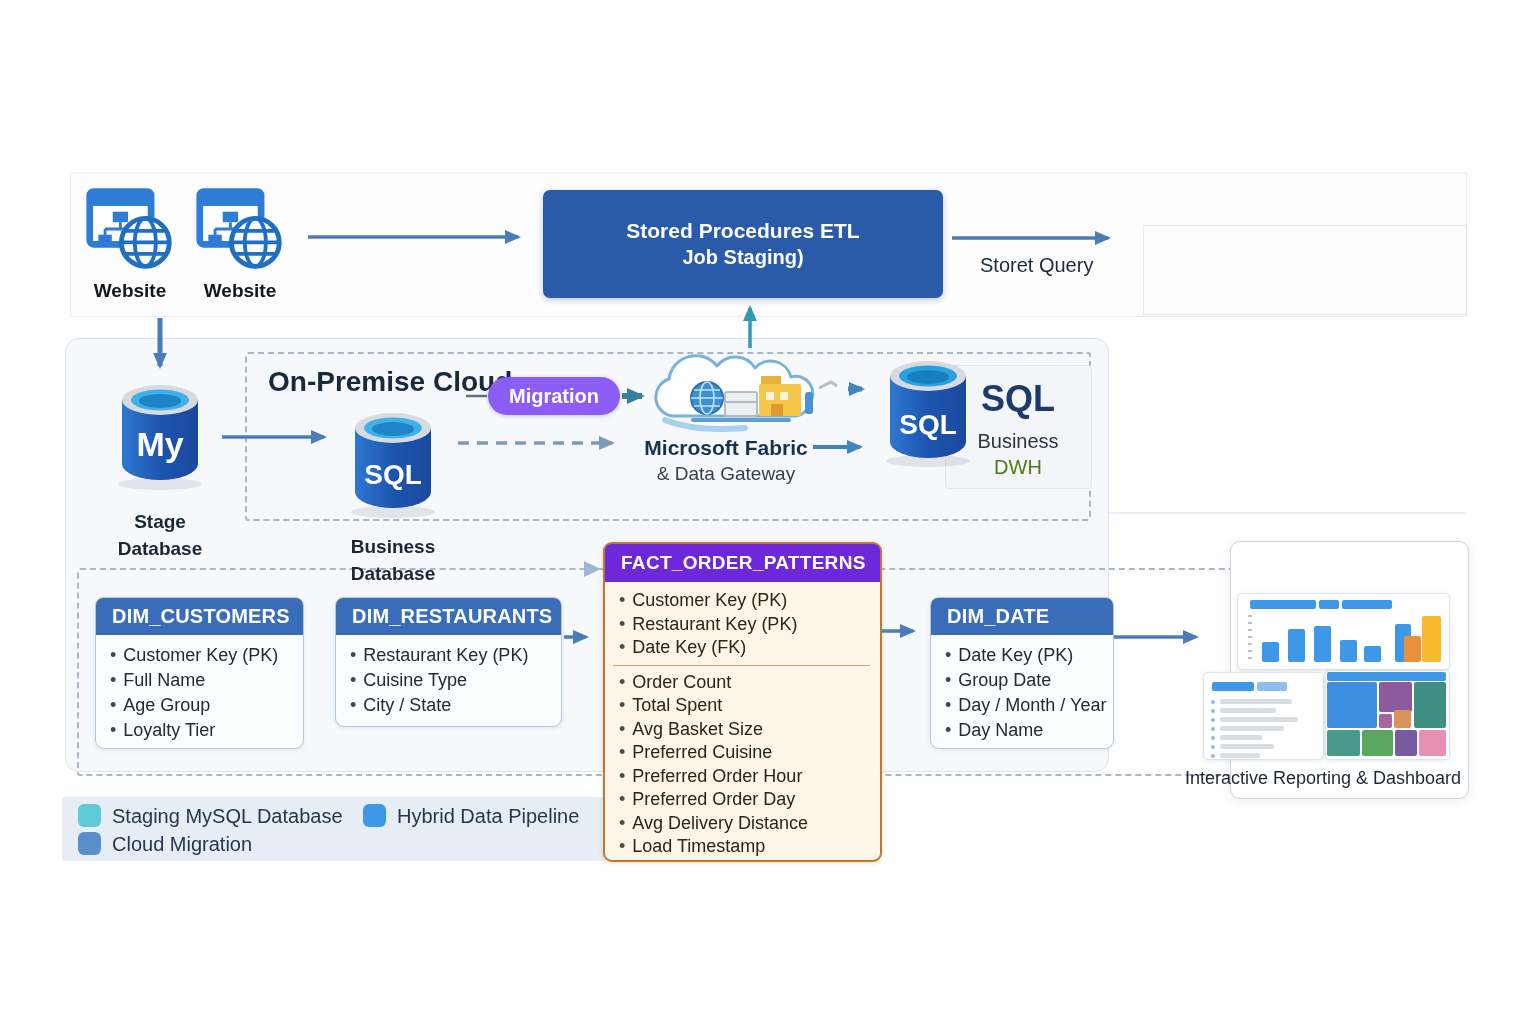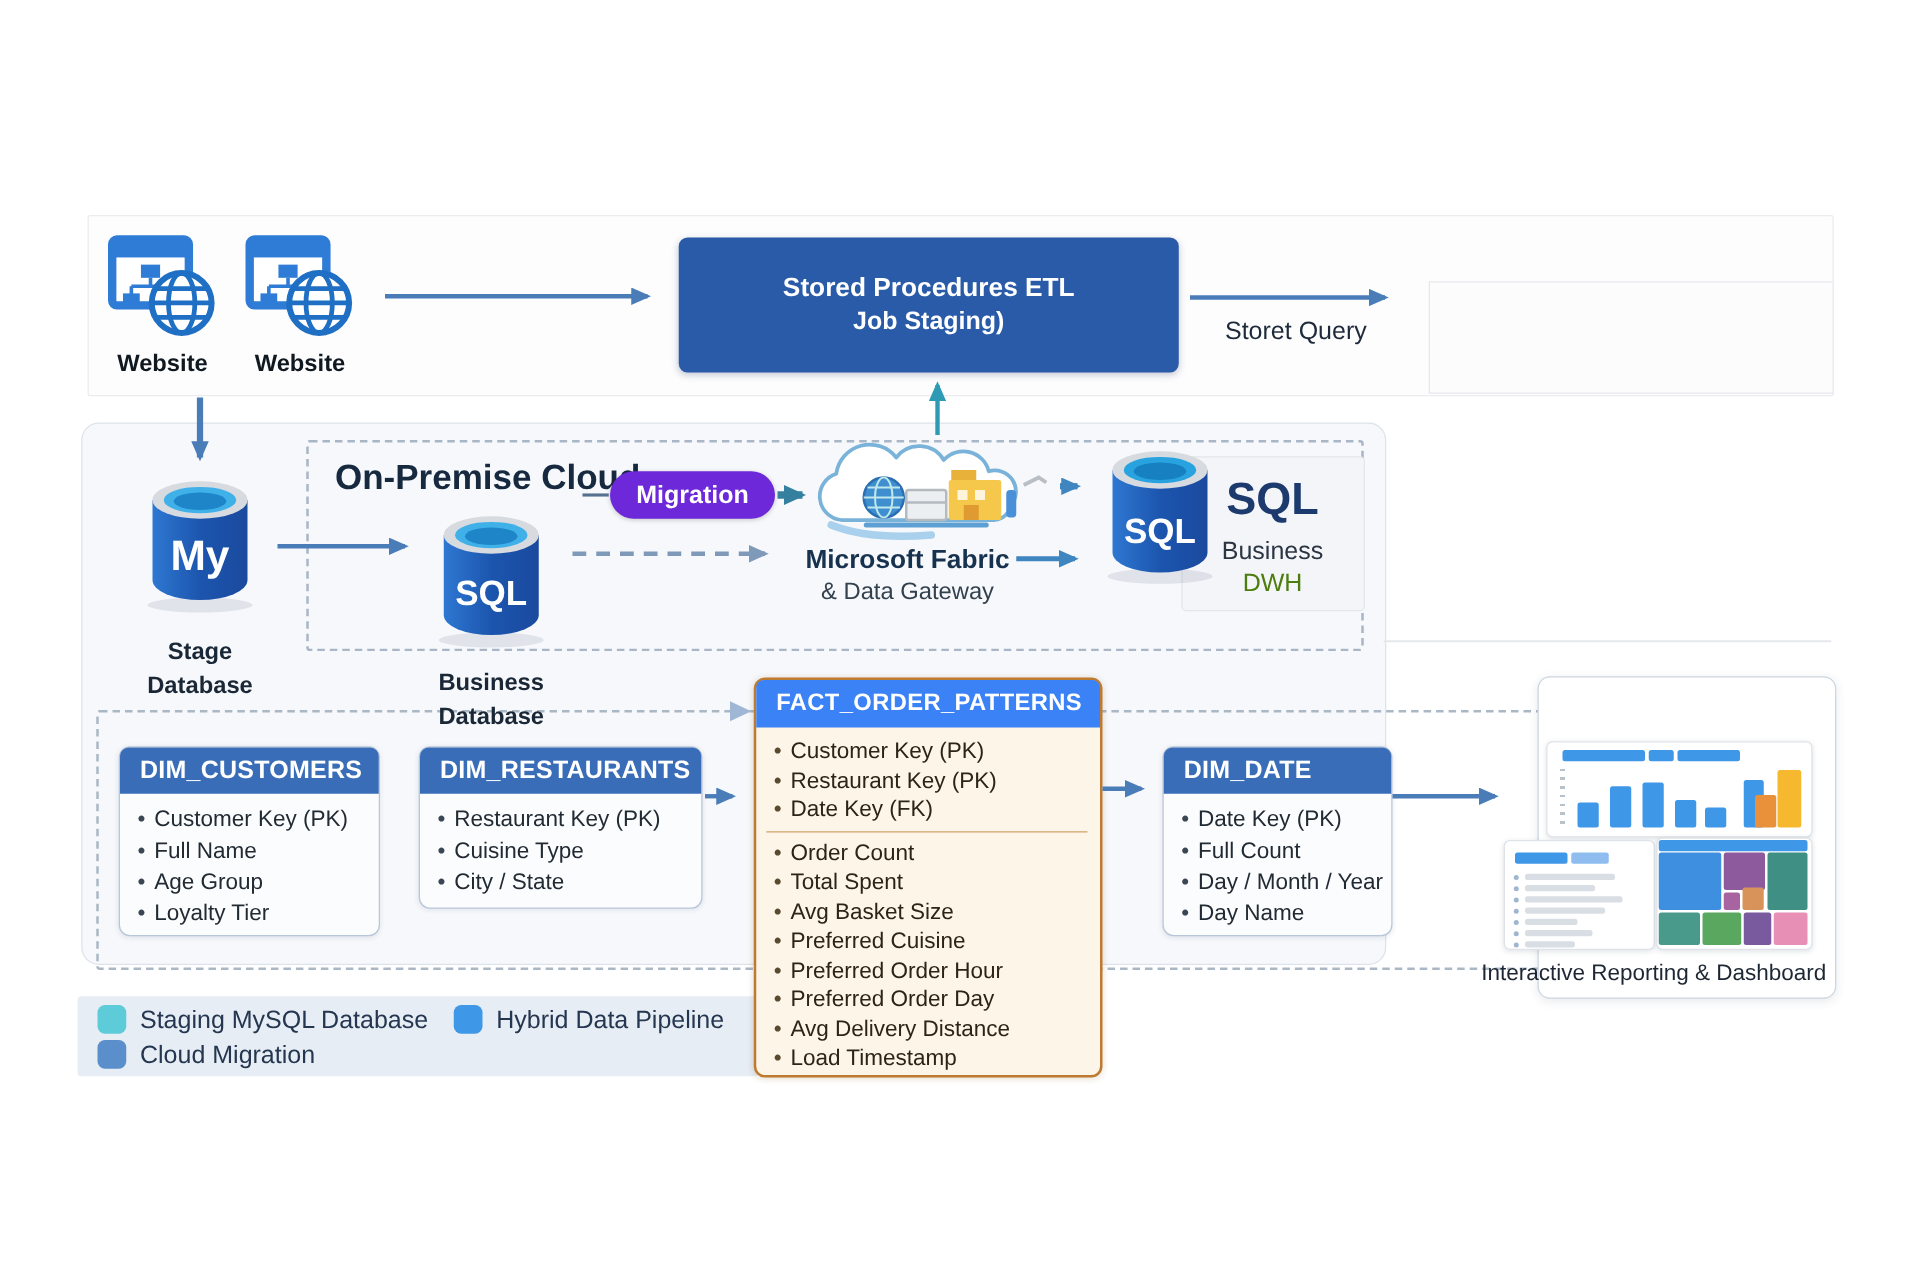--- a/index.html
+++ b/index.html
@@ -28,21 +28,21 @@
        display:flex;flex-direction:column;justify-content:center;gap:3px;}
   .etl .l1{font-size:21px;font-weight:700;}
   .etl .l2,.etl .l3{font-size:20px;font-weight:600;}
   .stored-query{left:980px;top:254px;width:140px;font-size:20px;color:#1e2a3a;}
 
   
   .cyl{width:100px;height:112px;}
   .cyl-label{text-align:center;font-size:19px;font-weight:600;color:#1a2736;line-height:27px;}
 
   
-  .migration{left:488px;top:377px;width:132px;height:38px;background:#6d28d9;border-radius:19px;
+  .migration{left:488px;top:377px;width:132px;height:38px;background:#8b5cf6;border-radius:19px;
              color:#fff;font-size:20px;font-weight:700;display:flex;align-items:center;justify-content:center;
              box-shadow:0 1px 4px rgba(0,0,0,.2);}
 
   
   .fabric1{left:626px;top:436px;width:200px;text-align:center;font-size:21px;font-weight:700;color:#16324e;}
   .fabric2{left:626px;top:463px;width:200px;text-align:center;font-size:19px;color:#33404e;}
 
   
   .dwh-panel{left:945px;top:365px;width:145px;height:122px;background:#f3f5f8;border:1px solid #e3e6ea;border-radius:4px;}
   .dwh-title{left:963px;top:378px;width:110px;text-align:center;font-size:36px;font-weight:800;color:#1d3a6e;}
@@ -51,21 +51,21 @@
 
   
   .tbl{border-radius:9px;background:#fbfcfe;border:1.5px solid #b9c6d8;box-shadow:0 1px 4px rgba(30,50,90,.10);}
   .tbl-head{background:#3a6db8;color:#fff;font-weight:700;font-size:20px;padding:7px 0 7px 16px;
             border-radius:7px 7px 0 0;letter-spacing:.2px;}
   .tbl ul{list-style:none;margin:8px 0 0 0;padding:0 8px 8px 14px;}
   .tbl li{font-size:18px;color:#222b33;line-height:25px;white-space:nowrap;}
   .tbl li::before{content:"•";margin-right:7px;color:#3a4653;}
   .fact{left:603px;top:542px;width:275px;height:316px;background:#fdf5e8;border:2px solid #bd7a30;
         border-radius:9px;box-shadow:0 1px 5px rgba(120,70,10,.18);}
-  .fact-head{background:#3b82f6;color:#fff;font-weight:700;font-size:19px;padding:8px 0 8px 16px;
+  .fact-head{background:#6d28d9;color:#fff;font-weight:700;font-size:19px;padding:8px 0 8px 16px;
              border-radius:6px 6px 0 0;letter-spacing:.3px;}
   .fact ul{list-style:none;margin:7px 0 0 0;padding:0 6px 0 14px;}
   .fact li{font-size:18px;color:#2c2417;line-height:23.5px;white-space:nowrap;}
   .fact li::before{content:"•";margin-right:7px;color:#5a4a30;}
   .fact-sep{height:1px;background:#cfa468;margin:5px 10px 5px 8px;}
 
   
   .dash-panel{left:1230px;top:541px;width:237px;height:256px;background:#fff;border:1.5px solid #cdd5de;
               border-radius:10px;box-shadow:0 2px 8px rgba(40,60,90,.10);}
   .card{background:#fff;border:1px solid #dfe3e8;border-radius:5px;box-shadow:0 1px 4px rgba(40,60,90,.13);}
@@ -265,21 +265,21 @@
       <li>Preferred Order Day</li>
       <li>Avg Delivery Distance</li>
       <li>Load Timestamp</li>
     </ul>
   </div>
 
   <div class="abs tbl" style="left:930px;top:597px;width:182px;height:150px;">
     <div class="tbl-head">DIM_DATE</div>
     <ul>
       <li>Date Key (PK)</li>
-      <li>Full Count</li>
+      <li>Group Date</li>
       <li>Day / Month / Year</li>
       <li>Day Name</li>
     </ul>
   </div>
 
   <div class="abs dash-panel"></div>
   <div class="abs card chart-card"></div>
   <div class="abs seg" style="left:1250px;top:600px;width:66px;"></div>
   <div class="abs seg" style="left:1319px;top:600px;width:20px;"></div>
   <div class="abs seg" style="left:1342px;top:600px;width:50px;"></div>

